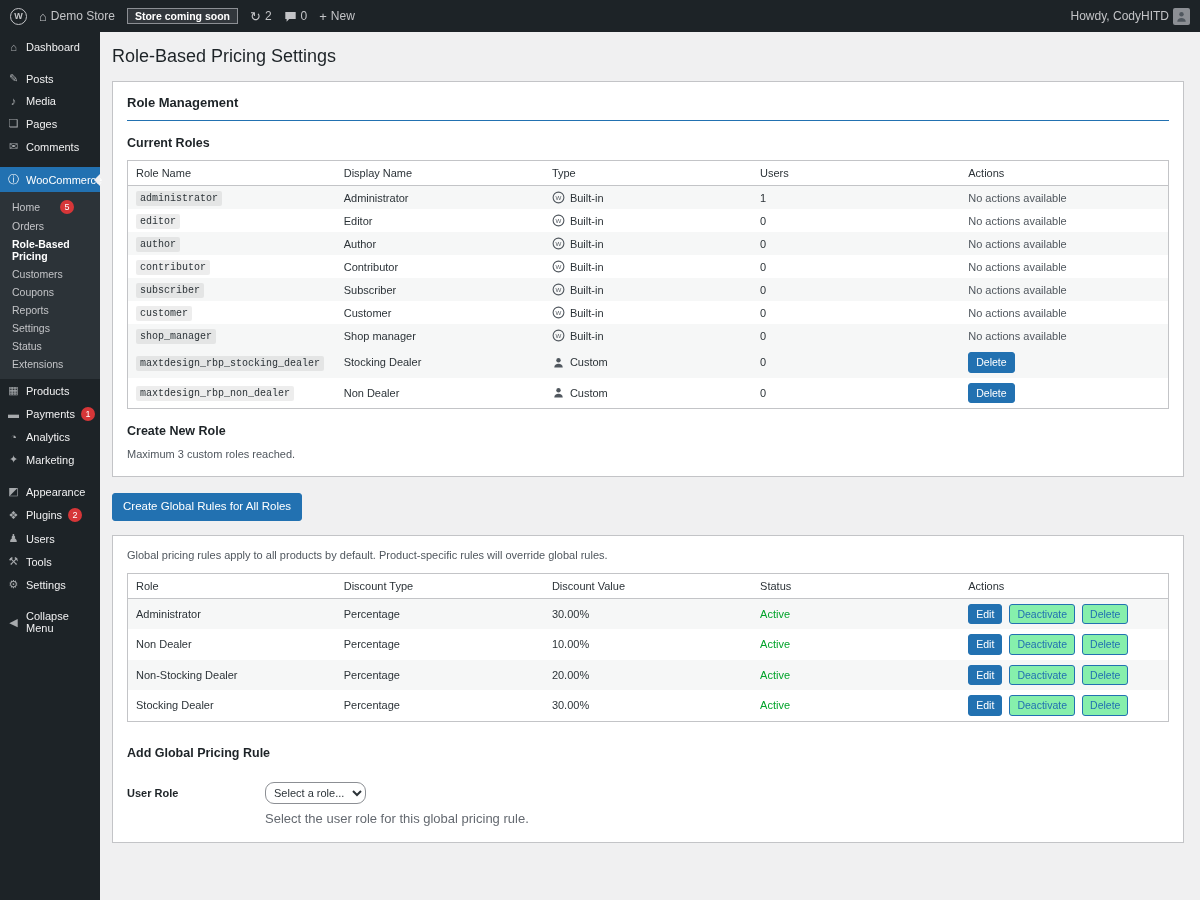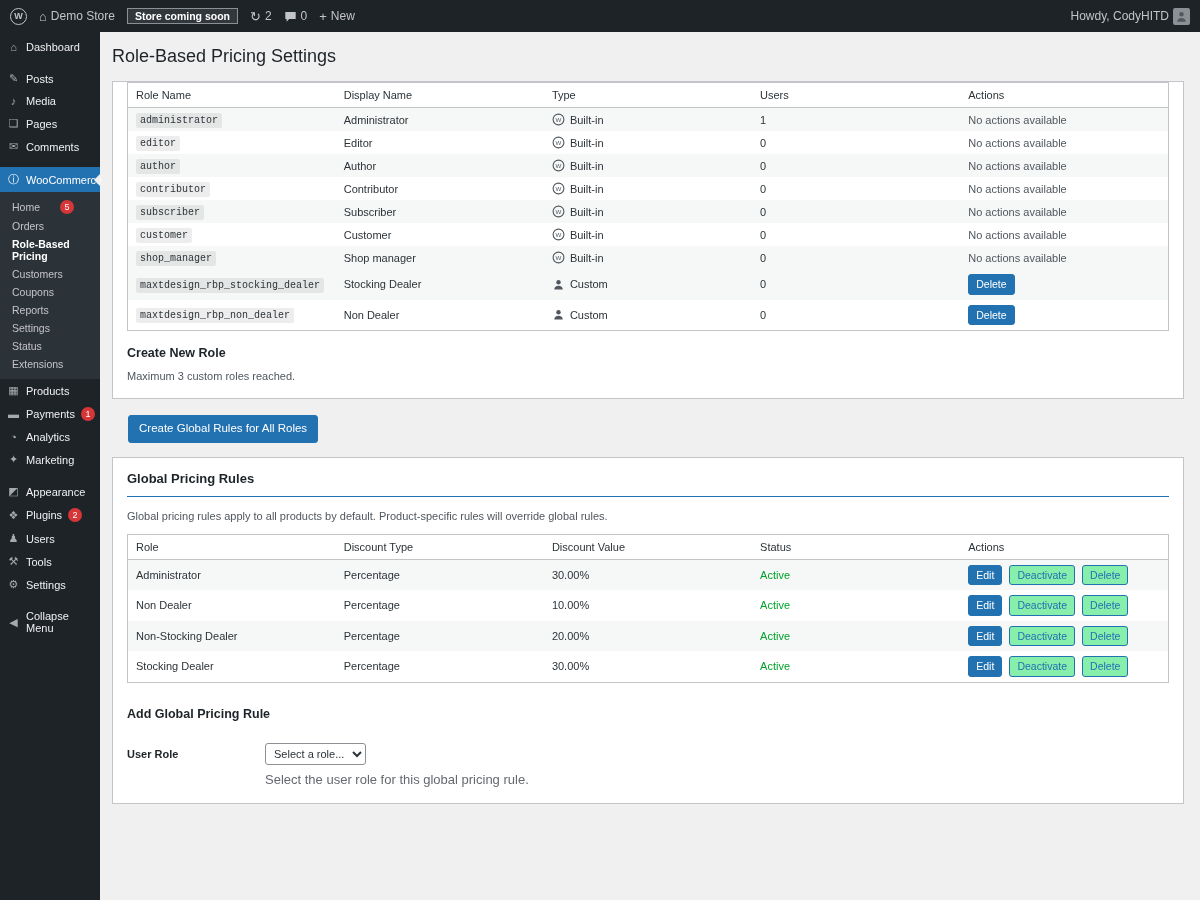--- a/index.html
+++ b/index.html
@@ -56,27 +56,27 @@
     background:rgba(0,0,0,.07); padding:2px 4px; border-radius:2px; }
   .type-cell { display:flex; align-items:center; gap:5px; }
   .ticon { width:13px; height:13px; flex:0 0 13px; }
   .status-active { color:#00a32a; }
 
   .btn { display:inline-block; font-family:inherit; font-size:10.5px; line-height:1;
     padding:4px 7px; border-radius:3px; border:1px solid #2271b1; background:#86efac; color:#2271b1;
     cursor:pointer; margin-right:4px; }
   .btn.primary { background:#2271b1; color:#fff; }
   .btn.big { font-size:11.5px; padding:7px 10px; font-weight:400; }
-  .standalone-btn { margin:2px 16px 14px; }
+  .standalone-btn { margin:2px 0 14px; }
 
   .desc-line { font-size:13px; color:#646970; margin-top:7px; }
   .form-row { display:flex; margin-top:22px; }
   .form-label { width:138px; flex:0 0 138px; font-size:11px; font-weight:600; color:#1d2327; padding-top:5px; }
   .form-field select { font-family:inherit; font-size:11px; padding:3px 4px; border:1px solid #8c8f94;
-    border-radius:3px; background:#fff; color:#2c3338; min-width:80px; }
+    border-radius:9px; background:#fff; color:#2c3338; min-width:80px; }
 </style>
 </head>
 <body>
 
 <div class="admin-bar">
   <div class="ab-left">
     <span class="ab-item">
       <span class="wp-logo-circle">W</span>
     </span>
     <span class="ab-item">
@@ -213,20 +213,22 @@
     <span class="ico">◀</span>
     <span>Collapse Menu</span>
   </div>
 </div>
 
 <div class="content">
   <div class="page-title">Role-Based Pricing Settings</div>
 
   
   <div class="card">
+    <div class="card-heading">Role Management</div>
+    <div class="sub-heading">Current Roles</div>
 
     <table class="widefat">
       <thead>
         <tr>
           <th>Role Name</th>
           <th>Display Name</th>
           <th>Type</th>
           <th>Users</th>
           <th>Actions</th>
         </tr>
@@ -372,21 +374,20 @@
 
     <div class="sub-heading">Create New Role</div>
     <div class="muted">Maximum 3 custom roles reached.</div>
   </div>
 
   
   <button class="btn primary big standalone-btn">Create Global Rules for All Roles</button>
 
   
   <div class="card">
-    <div class="card-heading">Global Pricing Rules</div>
     <div class="muted" style="margin:13px 0 12px;">Global pricing rules apply to all products by default. Product-specific rules will override global rules.</div>
 
     <table class="widefat">
       <thead>
         <tr>
           <th>Role</th>
           <th>Discount Type</th>
           <th>Discount Value</th>
           <th>Status</th>
           <th>Actions</th>

